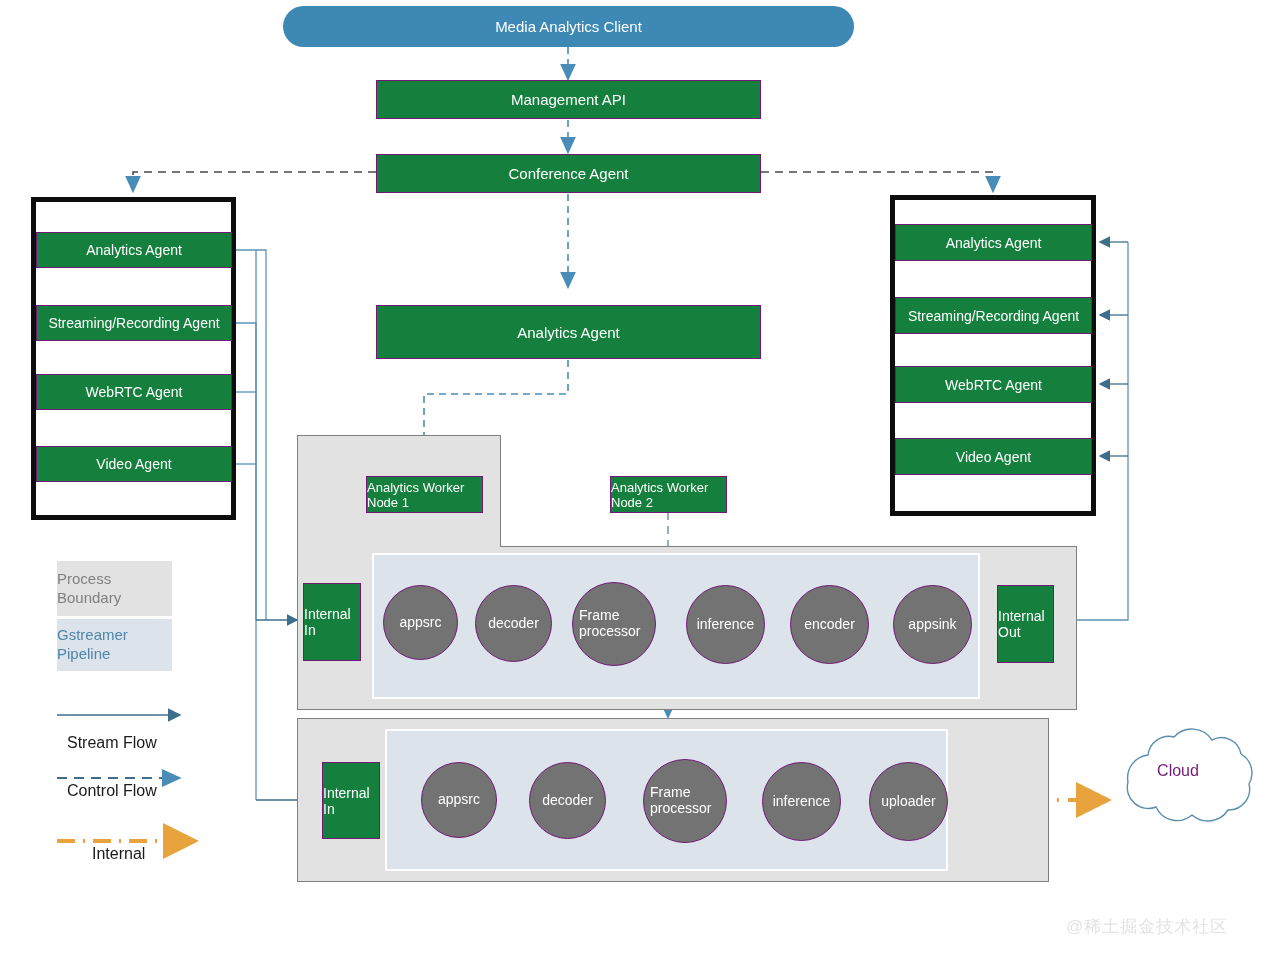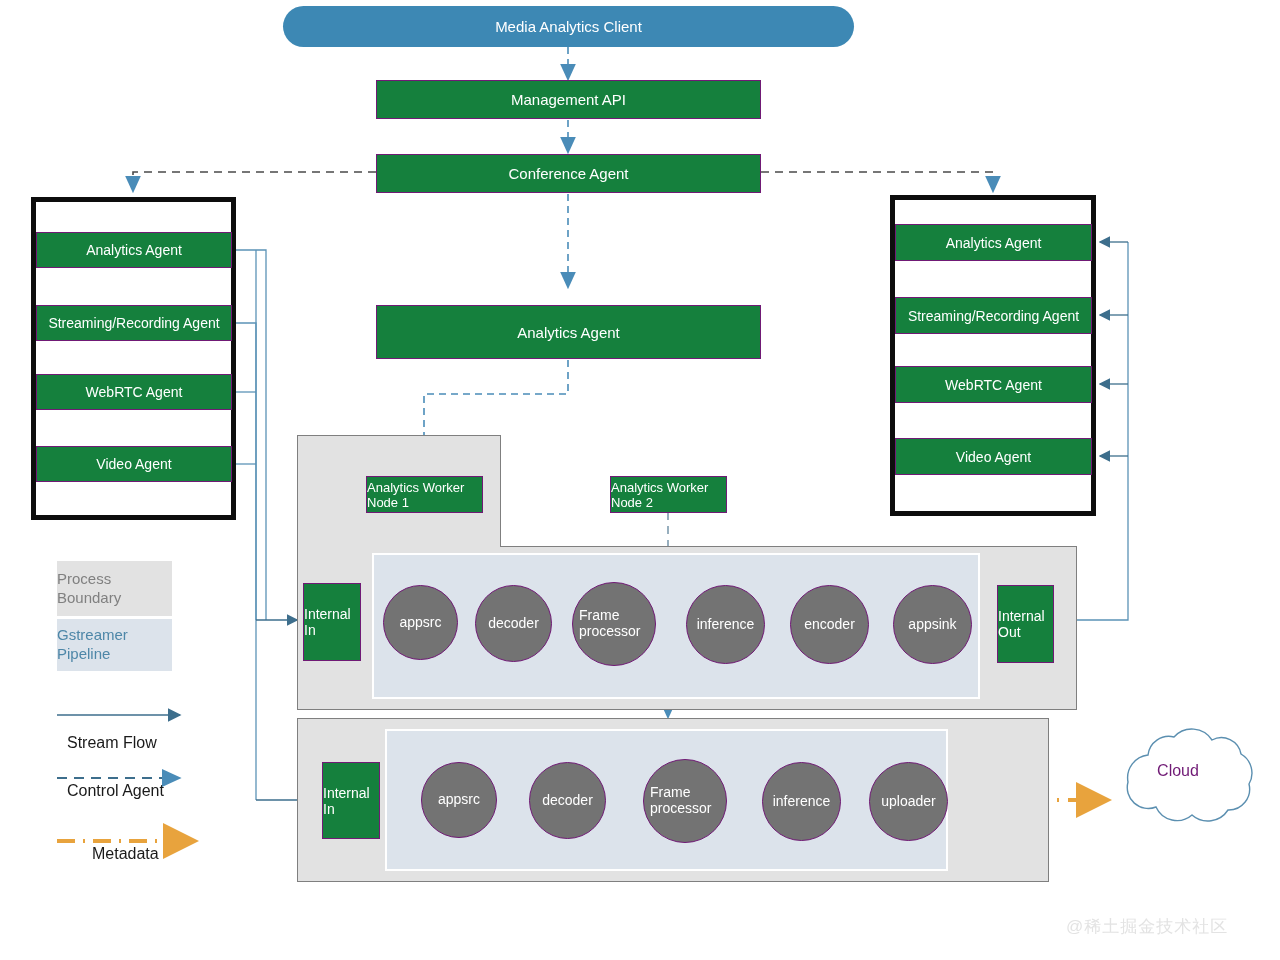--- a/index.html
+++ b/index.html
@@ -185,18 +185,18 @@
   <div class="node circle t14" style="left:643px;top:759px;width:84px;height:84px;padding:0 6px;">Frame processor</div>
   <div class="node circle t14" style="left:762px;top:762px;width:79px;height:79px;">inference</div>
   <div class="node circle t14" style="left:869px;top:762px;width:79px;height:79px;">uploader</div>
 
   <div class="lbl t16" style="left:1142px;top:762px;width:72px;text-align:center;">Cloud</div>
 
   <div class="node legend-proc t15" style="left:57px;top:561px;width:115px;height:55px;line-height:1.25;">Process Boundary</div>
   <div class="node legend-gst t15" style="left:57px;top:619px;width:115px;height:52px;line-height:1.25;">Gstreamer Pipeline</div>
 
   <div class="legend-text t16" style="left:67px;top:734px;">Stream Flow</div>
-  <div class="legend-text t16" style="left:67px;top:782px;">Control Agent</div>
-  <div class="legend-text t16" style="left:92px;top:845px;">Metadata</div>
+  <div class="legend-text t16" style="left:67px;top:782px;">Control Flow</div>
+  <div class="legend-text t16" style="left:92px;top:845px;">Internal</div>
 
   <div class="watermark" style="left:1066px;top:915px;">@稀土掘金技术社区</div>
 
 </div>
 
 </body></html>

